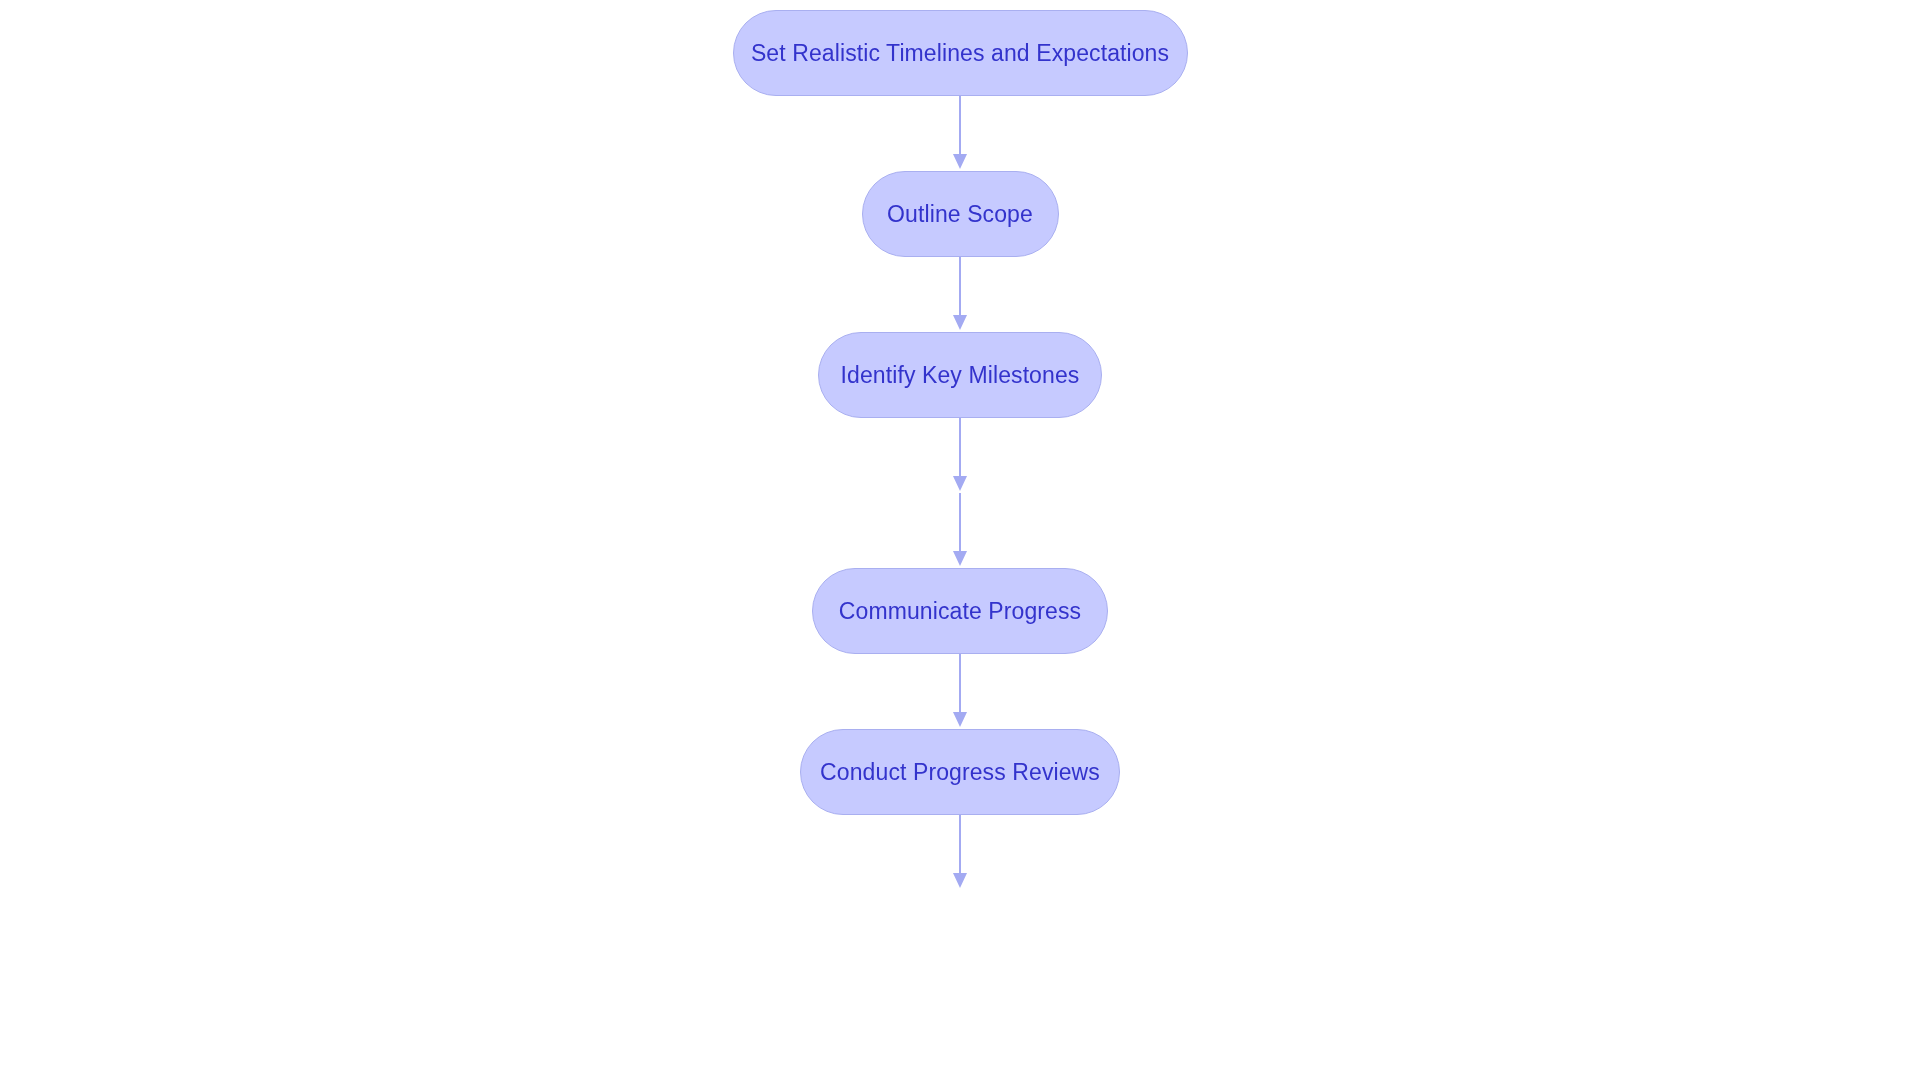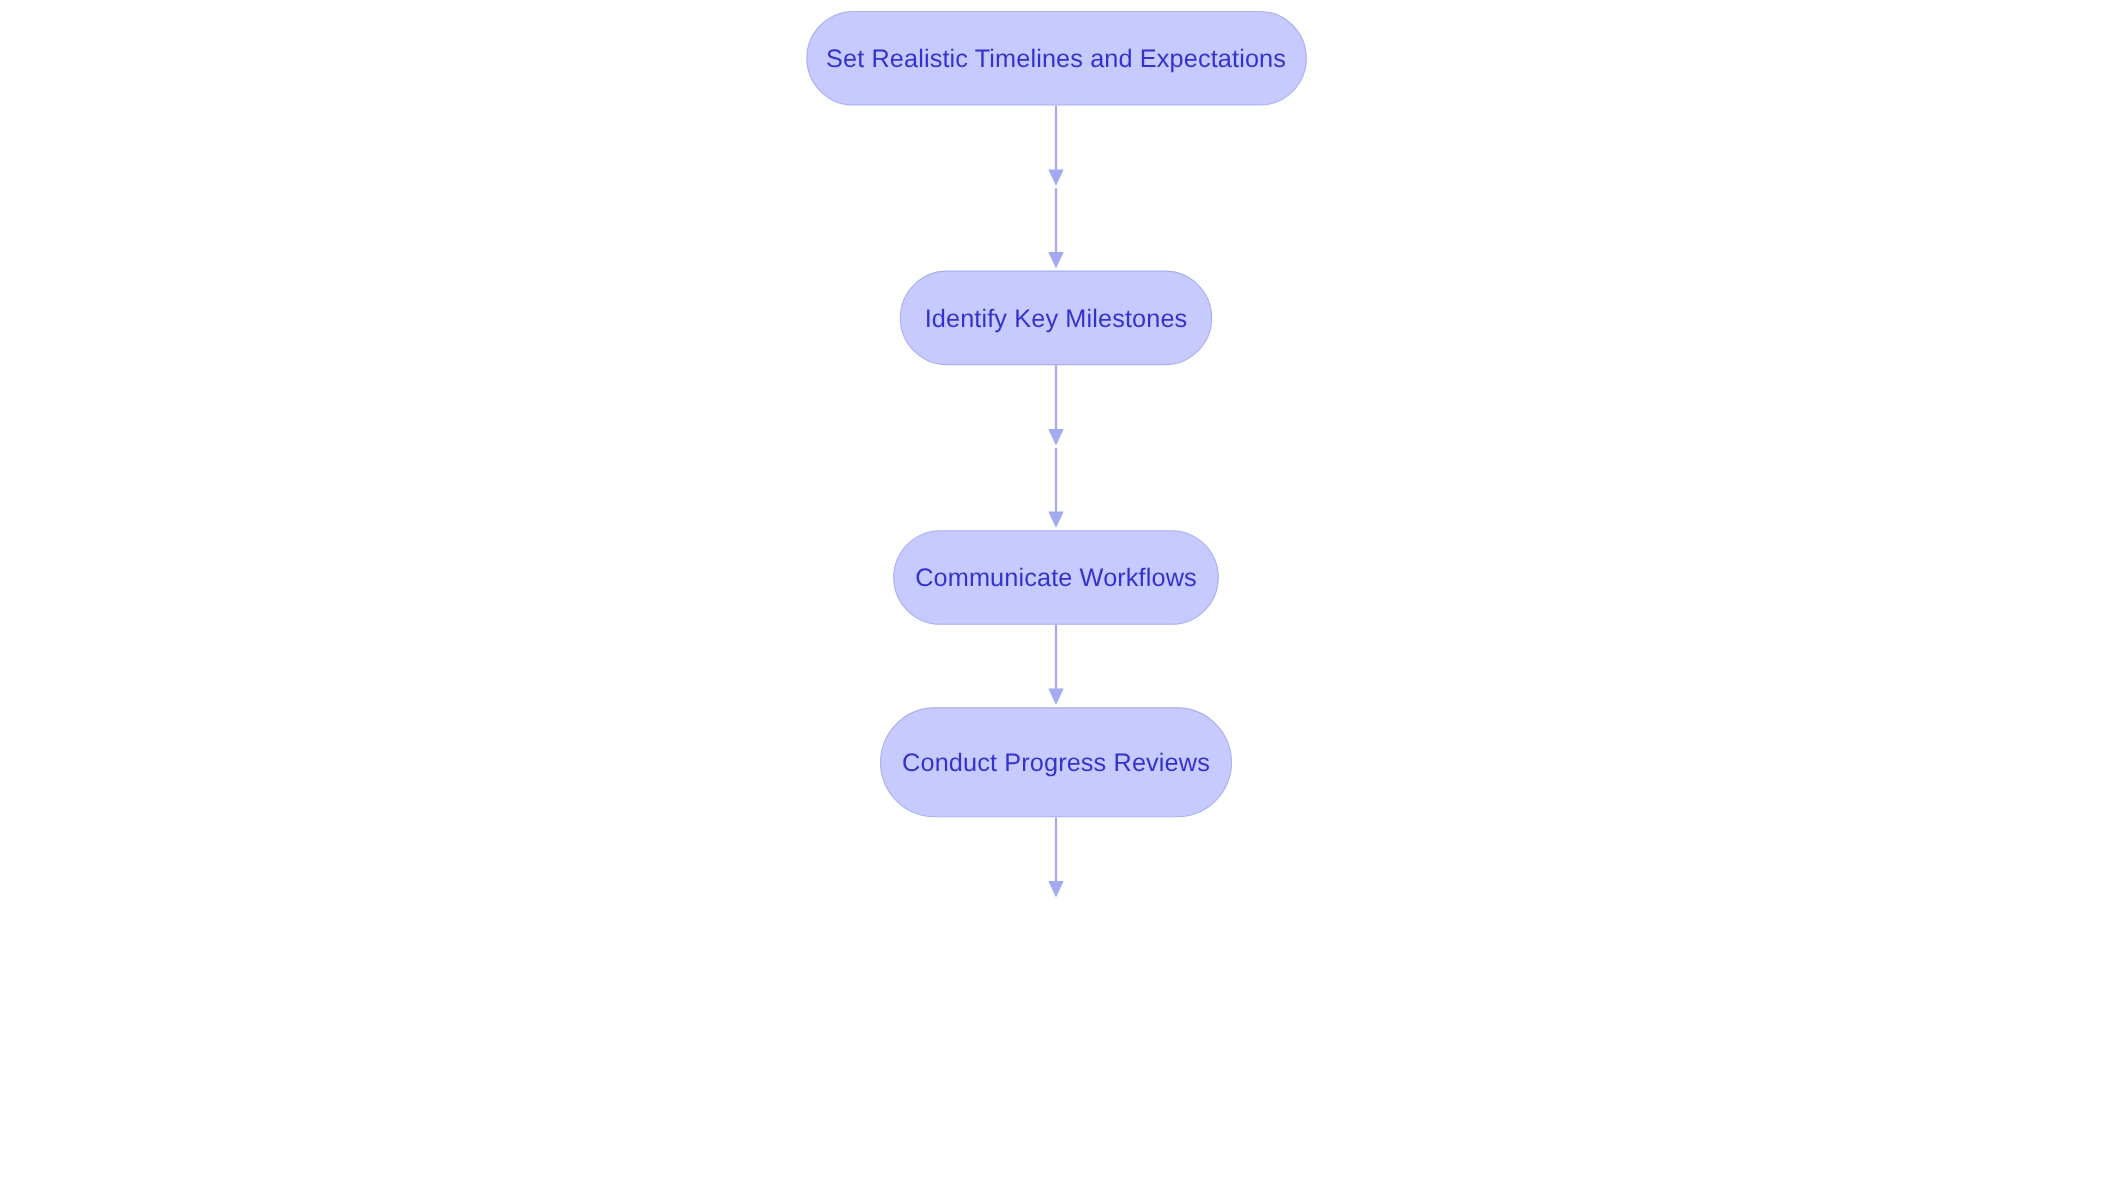--- a/index.html
+++ b/index.html
@@ -91,20 +91,25 @@
     </div>
   </div>
 
   <div class="connector" style="height:75px;">
     <div class="connector-inner">
       <div class="conn-line" style="height:60px;"></div>
       <div class="conn-head" style="top:58px;"></div>
     </div>
   </div>
 
+  <div class="node-row">
+    <div class="node" style="width:197px;height:86px;">
+      <span>Outline Scope</span>
+    </div>
+  </div>
 
   <div class="connector" style="height:75px;">
     <div class="connector-inner">
       <div class="conn-line" style="height:60px;"></div>
       <div class="conn-head" style="top:58px;"></div>
     </div>
   </div>
 
   <div class="node-row">
     <div class="node" style="width:284px;height:86px;">
@@ -122,33 +127,33 @@
 
   <div class="connector" style="height:75px;">
     <div class="connector-inner">
       <div class="conn-line" style="height:60px;"></div>
       <div class="conn-head" style="top:58px;"></div>
     </div>
   </div>
 
   <div class="node-row">
     <div class="node" style="width:296px;height:86px;">
-      <span>Communicate Workflows</span>
+      <span>Communicate Progress</span>
     </div>
   </div>
 
   <div class="connector" style="height:75px;">
     <div class="connector-inner">
       <div class="conn-line" style="height:60px;"></div>
       <div class="conn-head" style="top:58px;"></div>
     </div>
   </div>
 
   <div class="node-row">
-    <div class="node" style="width:320px;height:100px;">
+    <div class="node" style="width:320px;height:86px;">
       <span>Conduct Progress Reviews</span>
     </div>
   </div>
 
   <div class="connector" style="height:75px;">
     <div class="connector-inner">
       <div class="conn-line" style="height:60px;"></div>
       <div class="conn-head" style="top:58px;"></div>
     </div>
   </div>

